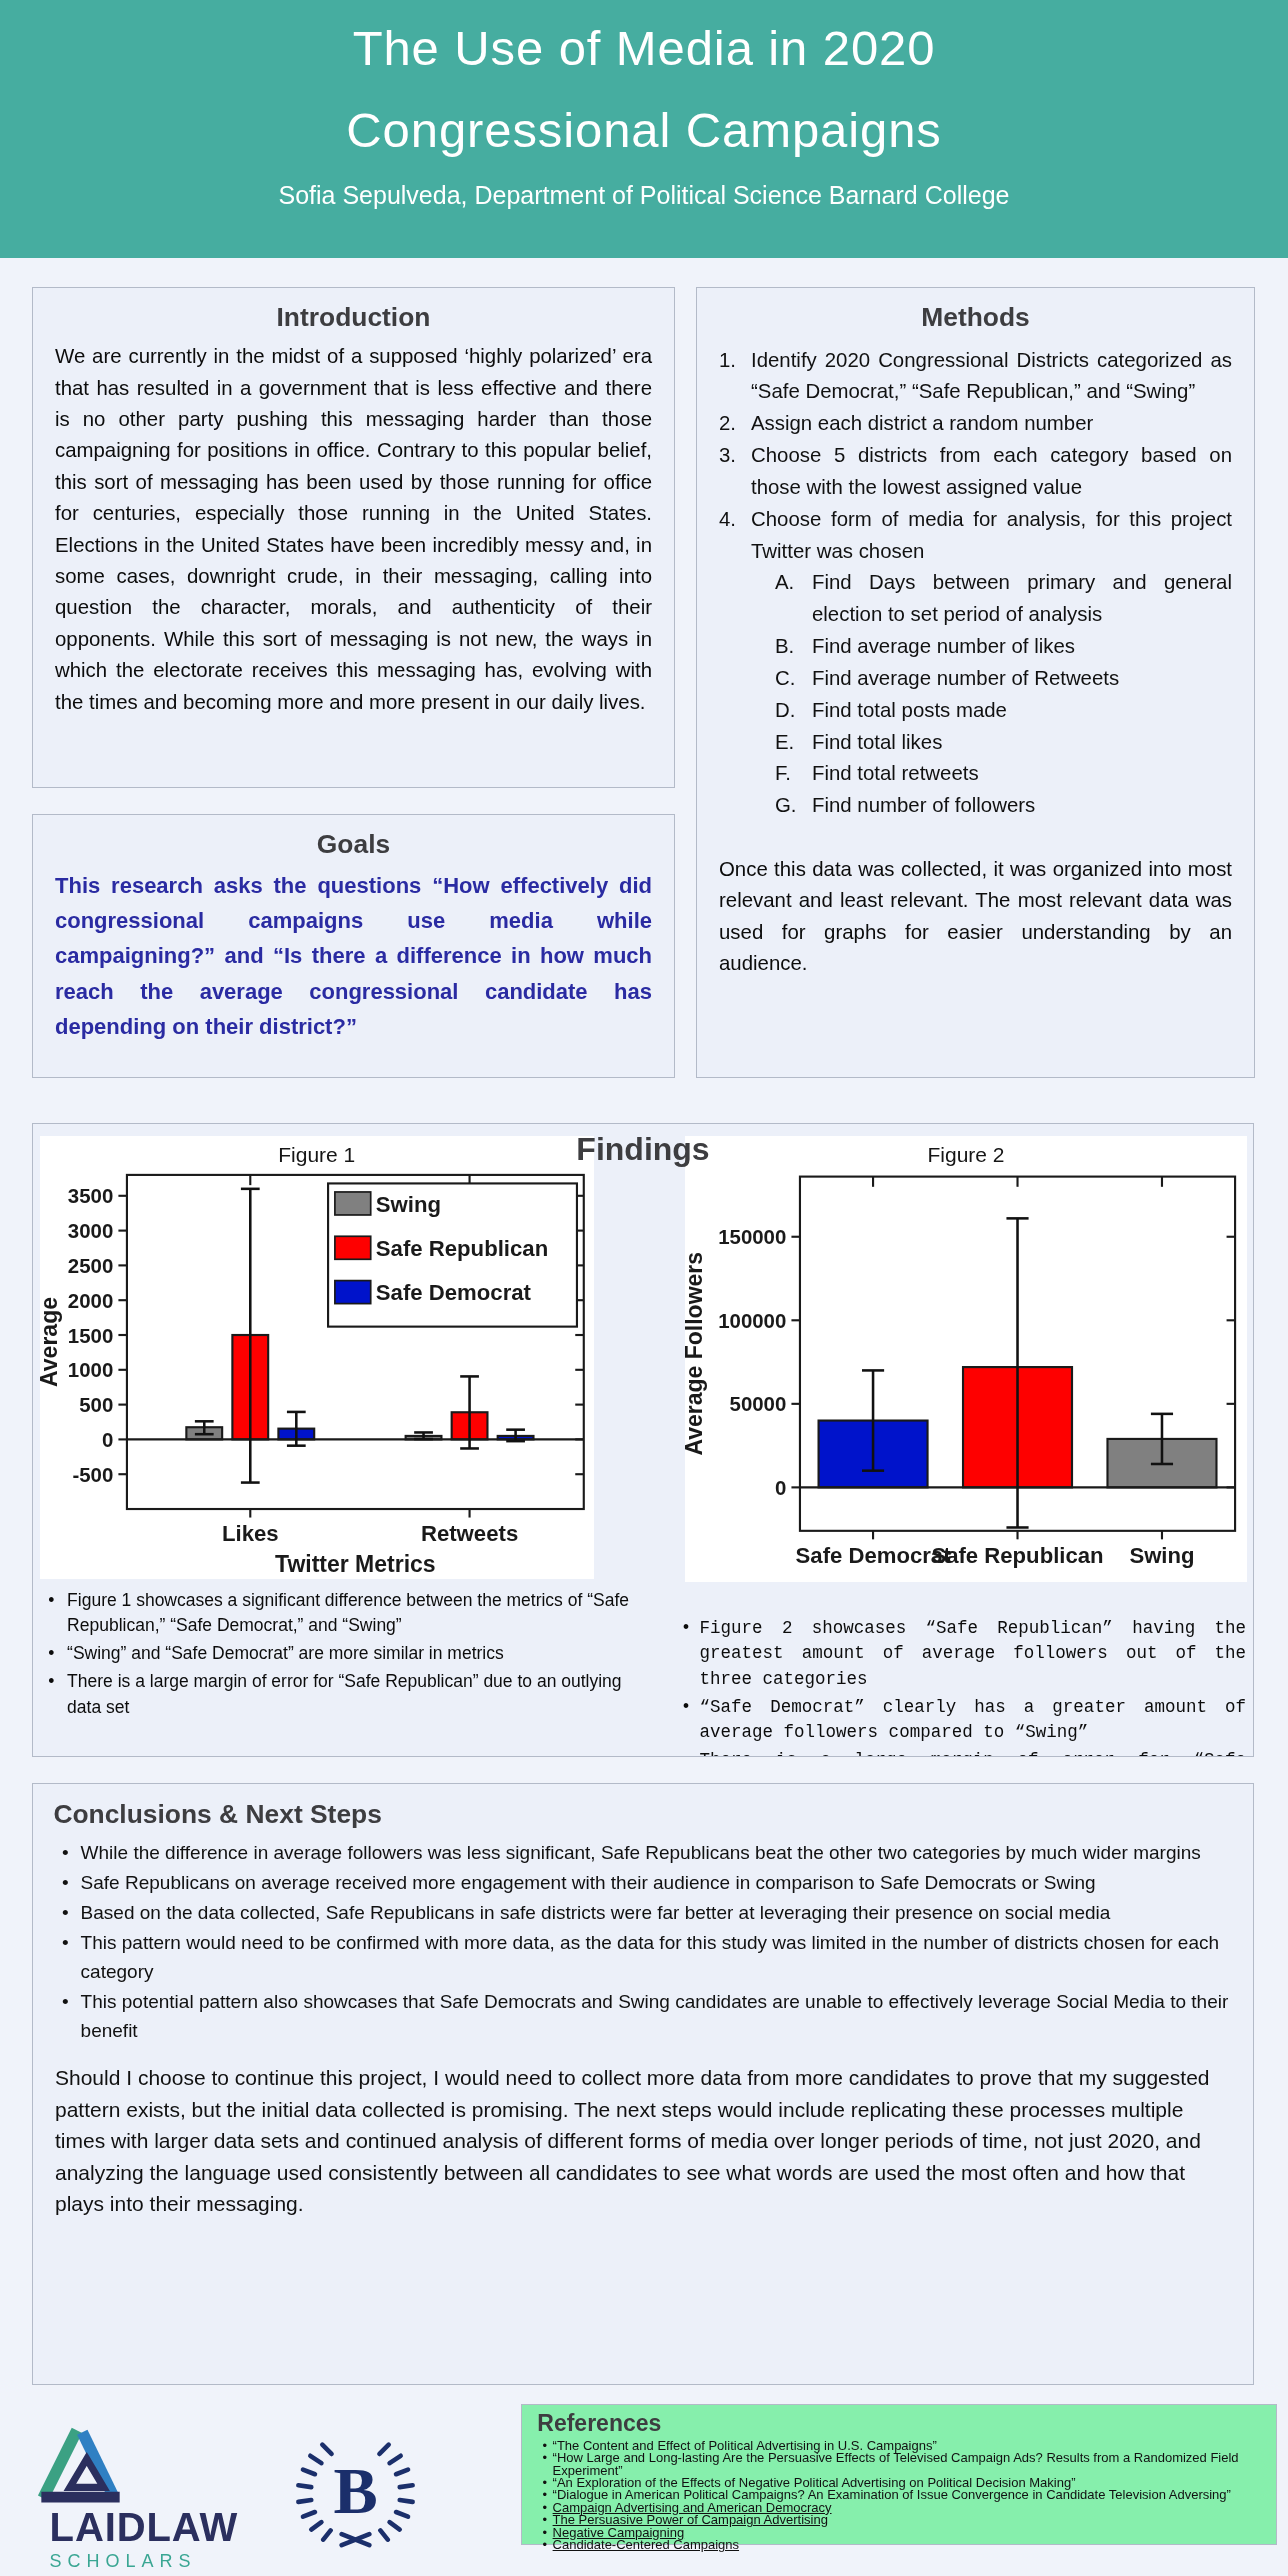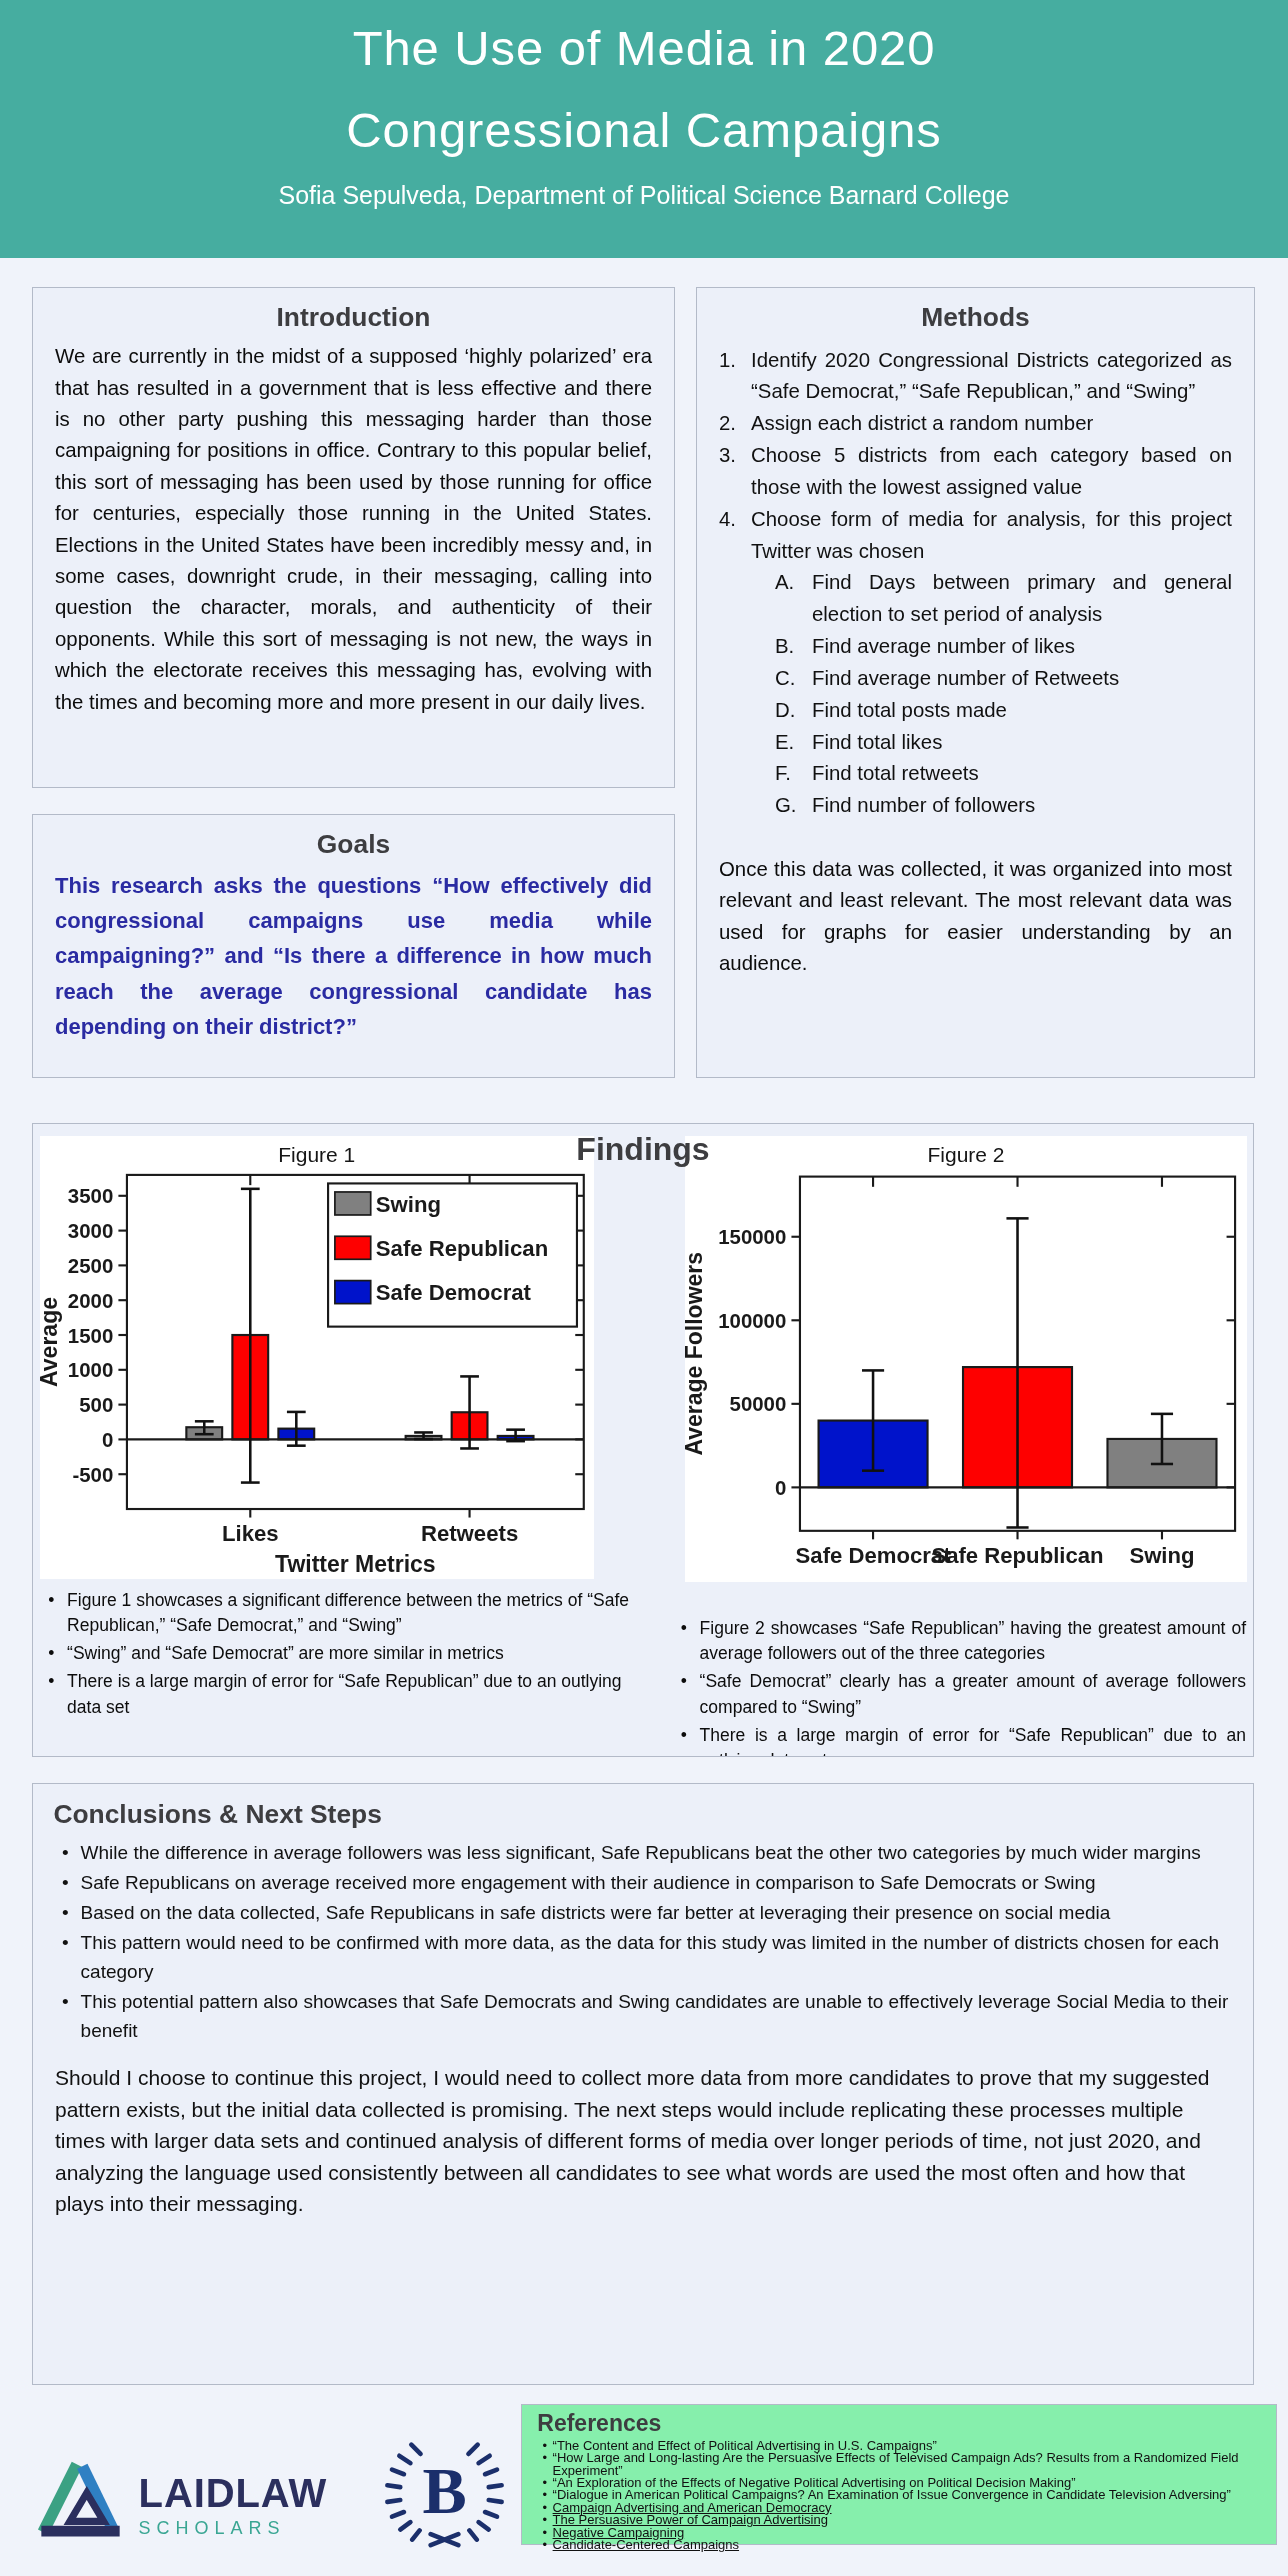--- a/index.html
+++ b/index.html
@@ -49,21 +49,21 @@
   
   .refs-box{position:absolute;left:521px;top:2404px;width:756px;height:141px;
     background:#86efac;border:1.3px solid #b3bac8;box-sizing:border-box;padding:5.1px 15.3px;}
   .refs-title{font-size:23px;font-weight:700;color:#3d3d40;margin:0 0 2.6px;}
   .refs-list{margin:0;padding:0;list-style:none;font-size:13px;line-height:12.4px;color:#111;}
   .refs-list li{padding-left:15.3px;position:relative;}
   .refs-list li::before{content:"•";position:absolute;left:5.1px;}
   .refs-list li.underlined{text-decoration:underline;cursor:pointer;}
   
   .logos{position:absolute;left:36px;top:2438px;height:116px;display:flex;align-items:center;}
-  .laidlaw{display:flex;align-items:flex-end;}
+  .laidlaw{display:flex;align-items:flex-start;flex-direction:column;}
   .laidlaw-text{margin-left:13.6px;}
   .laidlaw-name{font-size:40px;font-weight:700;color:#2b2f5e;letter-spacing:0.9px;}
   .laidlaw-sub{font-size:18px;color:#3aa693;letter-spacing:6px;margin-top:1.7px;}
   .barnard{margin-left:53px;}
 </style>
 </head>
 <body>
 
 <div class="header" style="background: rgb(70, 173, 160);">
   <div class="title-line1">The Use of Media in 2020</div>
@@ -253,21 +253,21 @@
         <line x1="207.848" y1="237.62264150943395" x2="233.848" y2="237.62264150943395" stroke="#111" stroke-width="3"></line>
         <line x1="390.5" y1="59.056603773584904" x2="390.5" y2="422.07547169811323" stroke="#111" stroke-width="3"></line>
         <line x1="377.5" y1="422.07547169811323" x2="403.5" y2="422.07547169811323" stroke="#111" stroke-width="3"></line>
         <line x1="377.5" y1="59.056603773584904" x2="403.5" y2="59.056603773584904" stroke="#111" stroke-width="3"></line>
         <line x1="560.152" y1="288.64150943396226" x2="560.152" y2="347.50943396226415" stroke="#111" stroke-width="3"></line>
         <line x1="547.152" y1="347.50943396226415" x2="573.152" y2="347.50943396226415" stroke="#111" stroke-width="3"></line>
         <line x1="547.152" y1="288.64150943396226" x2="573.152" y2="288.64150943396226" stroke="#111" stroke-width="3"></line>
         <text x="20" y="218" text-anchor="middle" font-size="27" transform="rotate(-90 20 218)" font-family="&quot;Liberation Sans&quot;,sans-serif" font-weight="700" fill="#1a1a1a">Average Followers</text>
       </svg>
   </div>
-  <ul class="fig-bullets justify" style="left:641px;top:492px;width:572px;">
+  <ul class="fig-bullets justify" style="left:641px;top:492px;width:572px;font-family:Liberation Mono, monospace;">
 
   <li>Figure 2 showcases “Safe Republican” having the greatest amount of average followers out of the three categories</li>
       <li>“Safe Democrat” clearly has a greater amount of average followers compared to “Swing”</li>
       <li>There is a large margin of error for “Safe Republican” due to an outlying data set</li>
     </ul>
 </div>
 
 <div class="panel" style="left:32px;top:1783px;width:1222px;height:602px;">
   <div class="sec-title left" style="margin-top:15.3px;">Conclusions &amp; Next Steps</div>
   <ul class="conc-bullets">

